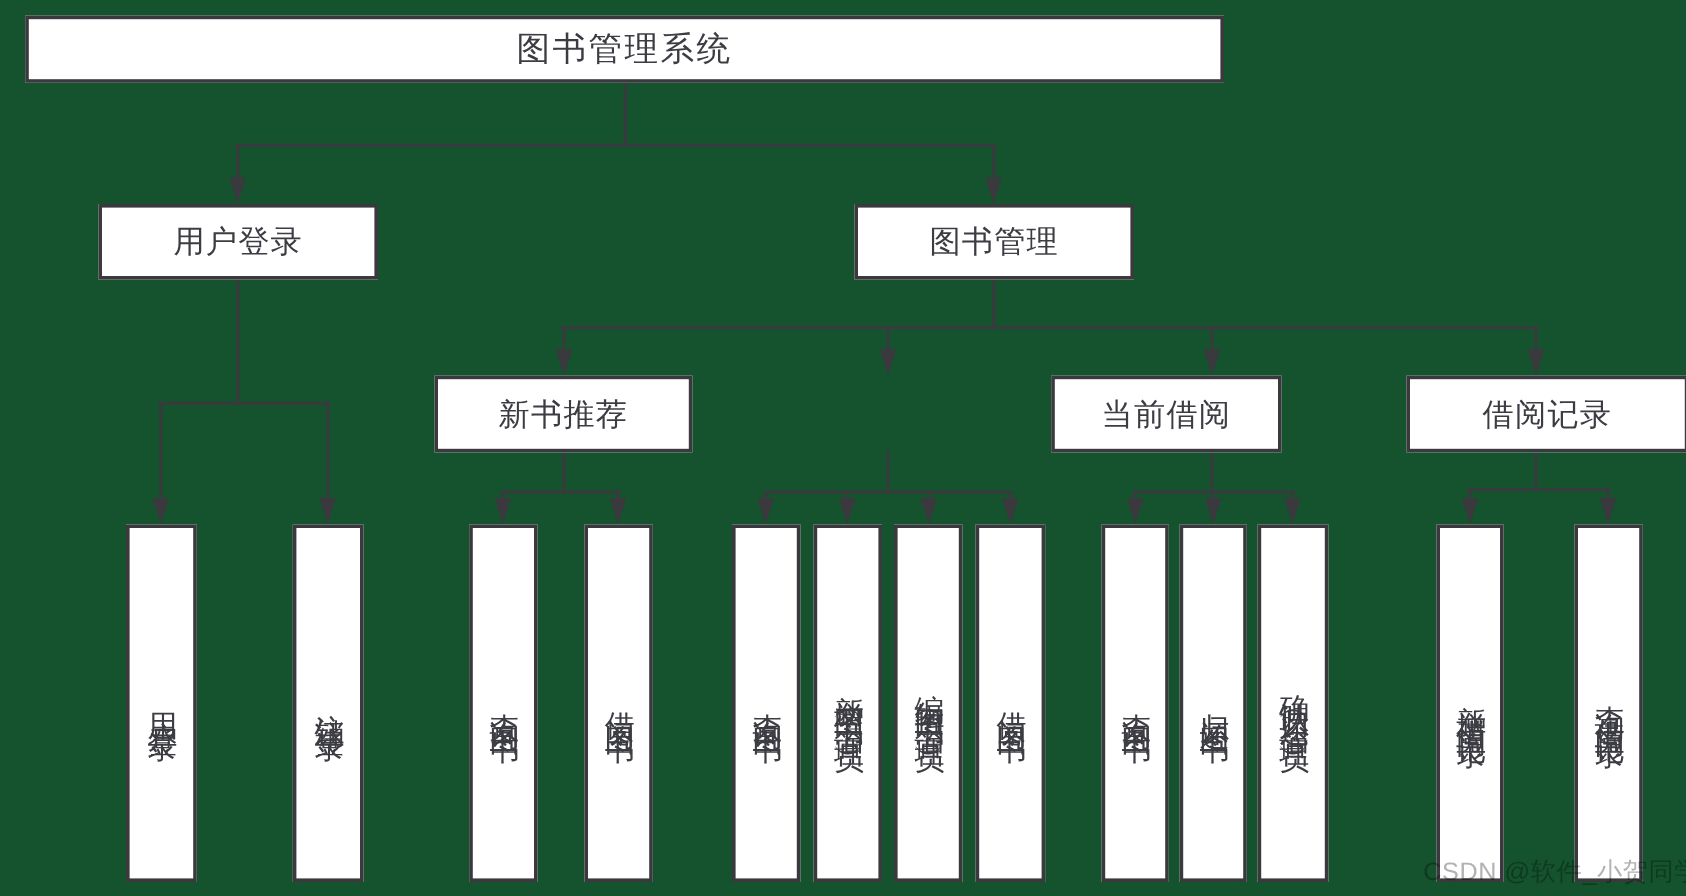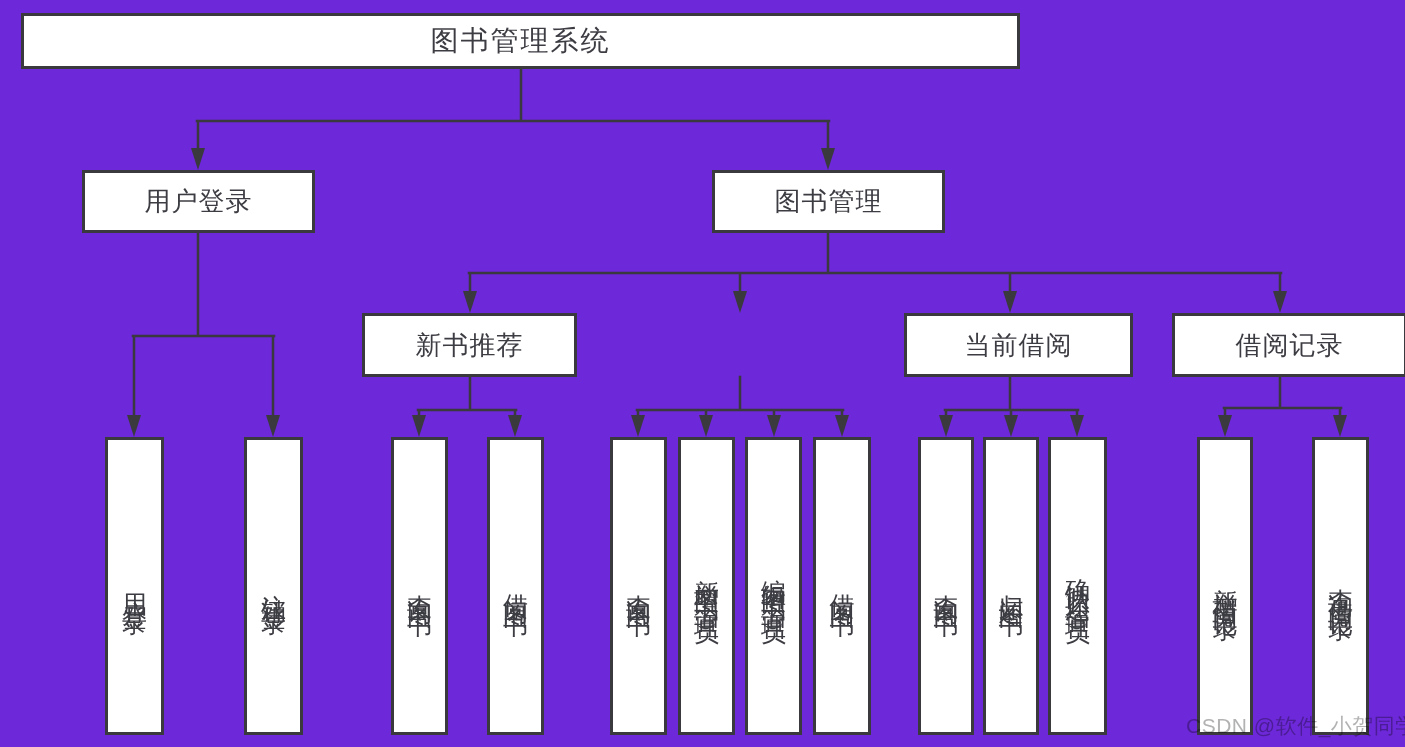--- a/index.html
+++ b/index.html
@@ -4,21 +4,21 @@
 <style>
   html, body {
     margin: 0;
     padding: 0;
     background: #ffffff;
   }
   #canvas {
     position: relative;
     width: 1405px;
     height: 747px;
-    background: #6d28d9;
+    background: #14532d;
     overflow: hidden;
     font-family: "Liberation Sans", "DejaVu Sans", sans-serif;
     color: #3c3c43;
   }
   #connectors {
     position: absolute;
     left: 0;
     top: 0;
     width: 1405px;
     height: 747px;
@@ -121,21 +121,21 @@
       <polygon points="1333,415 1347,415 1340,437"></polygon>
     </g>
   </svg>
 
   <div class="box hbox root-box" style="left:21px;top:13px;width:999px;height:56px">图书管理系统</div>
 
   <div class="box hbox" style="left:82px;top:170px;width:233px;height:63px">用户登录</div>
   <div class="box hbox" style="left:712px;top:170px;width:233px;height:63px">图书管理</div>
 
   <div class="box hbox" style="left:362px;top:313px;width:215px;height:64px">新书推荐</div>
-  <div class="box hbox" style="left:904px;top:313px;width:229px;height:64px">当前借阅</div>
+  <div class="box hbox" style="left:876px;top:313px;width:192px;height:64px">当前借阅</div>
   <div class="box hbox" style="left:1172px;top:313px;width:235px;height:64px">借阅记录</div>
 
   <div class="box vbox" style="left:105px;width:59px">用户登录</div>
   <div class="box vbox" style="left:244px;width:59px">注销登录</div>
   <div class="box vbox" style="left:391px;width:57px">查询图书</div>
   <div class="box vbox" style="left:487px;width:57px">借阅图书</div>
   <div class="box vbox" style="left:610px;width:57px">查询图书</div>
   <div class="box vbox" style="left:678px;width:57px">新增图书（管理员）</div>
   <div class="box vbox" style="left:745px;width:57px">编辑图书（管理员）</div>
   <div class="box vbox" style="left:813px;width:58px">借阅图书</div>

